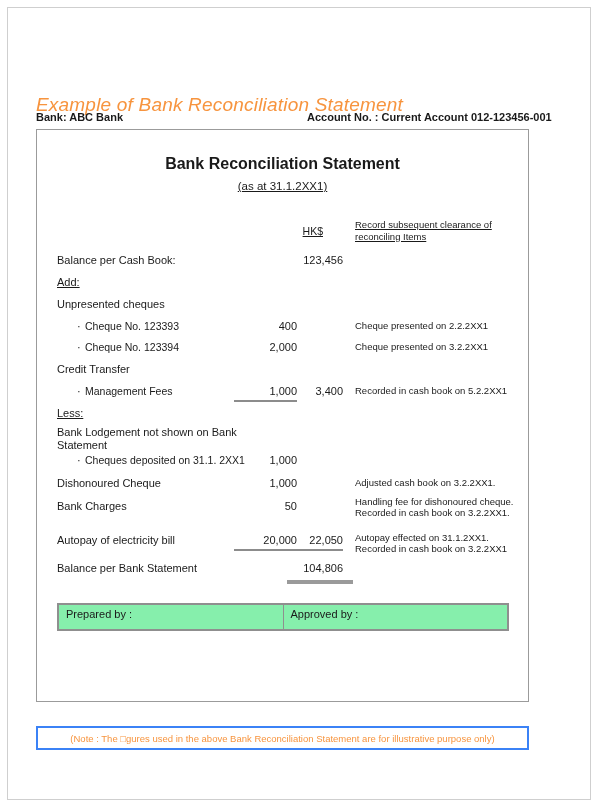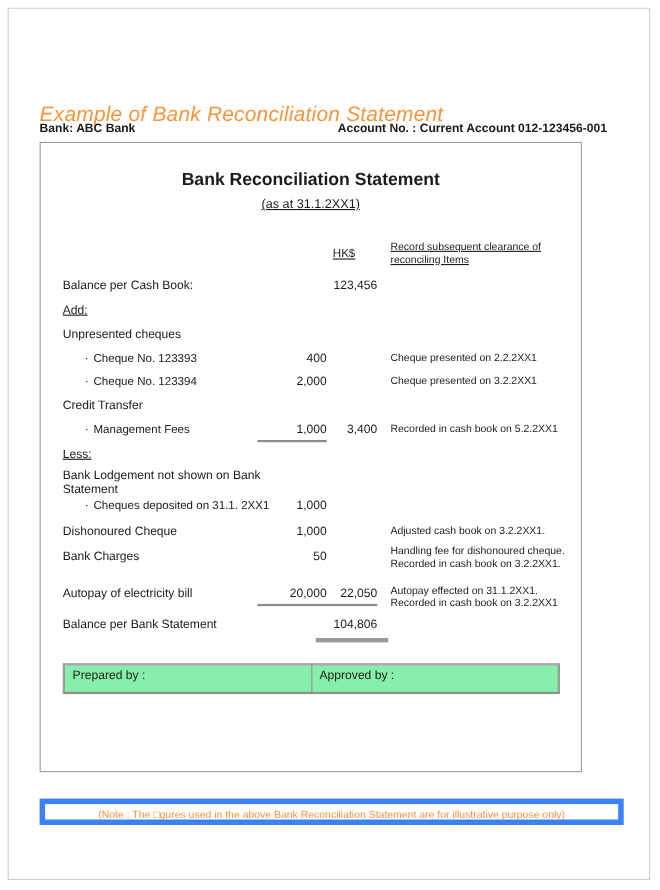--- a/index.html
+++ b/index.html
@@ -207,23 +207,23 @@
     position: absolute;
     left: 7px;
     bottom: 4px;
     font-size: 10px;
   }
 
   .footer-note {
     position: absolute;
     left: 28px;
     top: 718px;
-    width: 531px;
+    width: 493px;
     height: 24px;
-    border: 5px solid #3b82f6;
+    border: 2px solid #3b82f6;
     box-sizing: border-box;
     color: #F7943E;
     font-size: 9.5px;
     text-align: center;
     line-height: 22px;
     white-space: nowrap;
   }
 </style>
 </head>
 <body>

